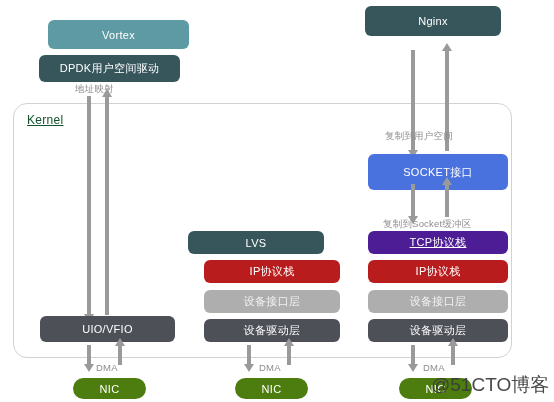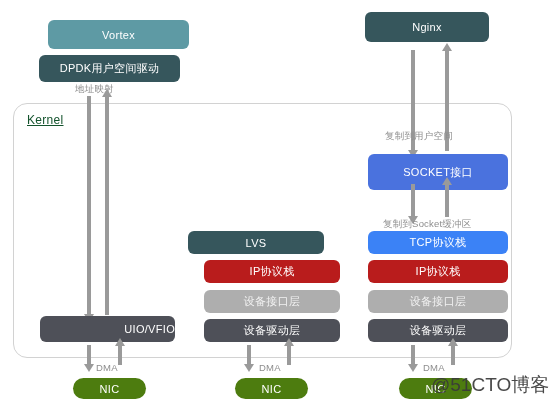--- a/index.html
+++ b/index.html
@@ -31,21 +31,21 @@
     box-sizing: border-box;
     white-space: nowrap;
   }
   .box.soft { color: #f2f2f2; }
   .box.pill { border-radius: 11px; }
 
   .c-teal      { background: #5e9aa4; }
   .c-darkteal  { background: #36565c; }
   .c-slate     { background: #4e5058; }
   .c-blue      { background: #4a72de; }
-  .c-bluelight { background: #3b82f6; }
+  .c-bluelight { background: #4c1d95; text-decoration: underline; }
   .c-purple    { background: #b91c1c; }
   .c-grey      { background: #aeaeae; }
   .c-magenta   { background: #4d7c0f; }
 
   
   #kernel-box {
     position: absolute;
     left: 13px;
     top: 103px;
     width: 499px;
@@ -118,34 +118,34 @@
 <div id="canvas">
 
   <div class="box c-teal" style="left:48px; top:20px; width:141px; height:29px;">
     <span>Vortex</span>
   </div>
 
   <div class="box c-darkteal" style="left:39px; top:55px; width:141px; height:27px;align-items:center;">
     <span>DPDK用户空间驱动</span>
   </div>
 
-  <div class="box c-darkteal" style="left:365px; top:12px; width:124px; height:30px;">
+  <div class="box c-darkteal" style="left:365px; top:6px; width:136px; height:30px;">
     <span>Nginx</span>
   </div>
 
   <div id="kernel-box"></div>
   <div id="kernel-label">Kernel</div>
 
   <div class="flow-label" style="left:75px; top:83px;">地址映射</div>
 
   <div class="arrow down" style="left:87px; top:96px; height:219px;"></div>
 
   <div class="arrow up" style="left:105px; top:96px; height:219px;"></div>
 
-  <div class="box c-slate" style="left:40px; top:316px; width:135px; height:26px;justify-content:flex-end;">
+  <div class="box c-slate" style="left:40px; top:316px; width:135px; height:26px;">
     <span>UIO/VFIO</span>
   </div>
 
   <div class="arrow down" style="left:411px; top:50px; height:101px;"></div>
   <div class="arrow up" style="left:445px; top:50px; height:101px;"></div>
 
   <div class="flow-label" style="left:385px; top:130px;">复制到用户空间</div>
 
   <div class="box c-blue" style="left:368px; top:154px; width:140px; height:36px;">
     <span>SOCKET接口</span>

